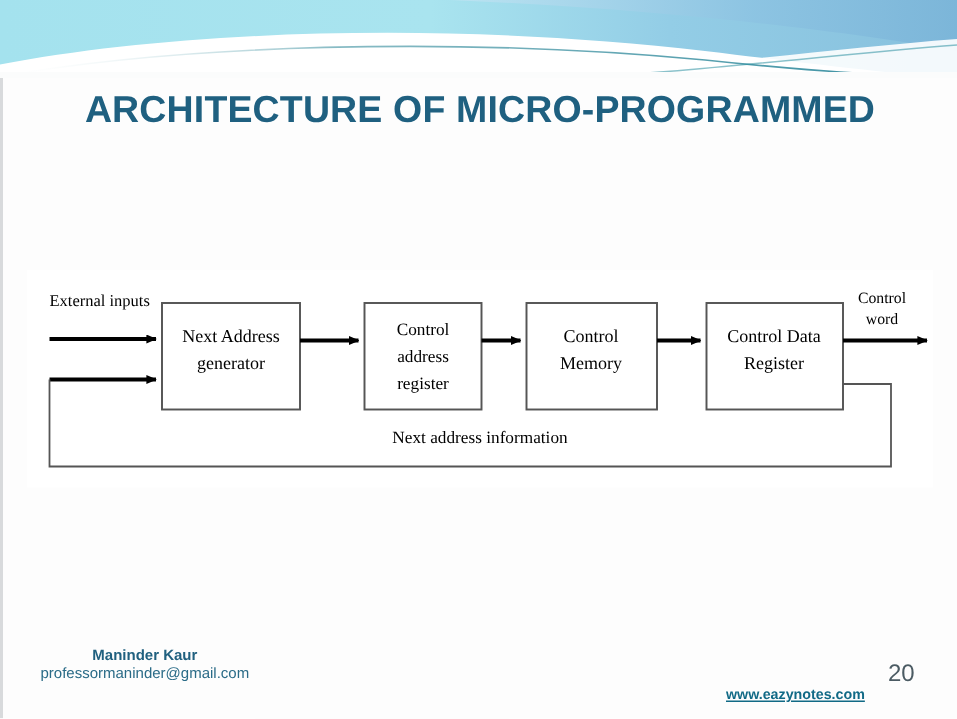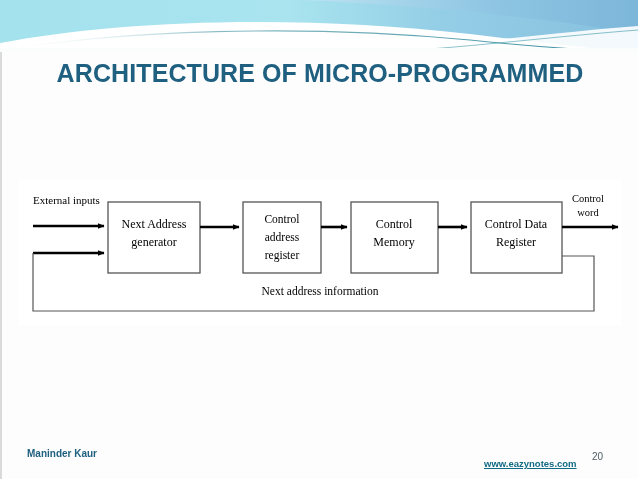--- a/index.html
+++ b/index.html
@@ -68,21 +68,21 @@
     width: 604px;
     height: 145px;
     background: #ffffff;
   }
   .diagram svg { display: block; }
 
   
   .footer-left {
     position: absolute;
     left: 27px;
-    top: 448px;
+    top: 432px;
     line-height: 12px;
     text-align: center;
   }
   .footer-name {
     color: #20607f;
     font-size: 10px;
     font-weight: bold;
   }
   .footer-email {
     color: #2a6b87;
@@ -94,23 +94,23 @@
     left: 484px;
     top: 458px;
     color: #116a86;
     font-size: 9.5px;
     font-weight: bold;
     text-decoration: underline;
   }
   .footer-page {
     position: absolute;
     left: 592px;
-    top: 451px;
+    top: 441px;
     color: #4b5b63;
-    font-size: 10px;
+    font-size: 16px;
   }
 </style>
 </head>
 <body>
 
 <div class="slide">
 
   <div class="left-edge"></div>
 
   <div class="header-band">
@@ -198,19 +198,20 @@
       <line x1="420" y1="47" x2="449" y2="47" stroke="#000000" stroke-width="2.6" marker-end="url(#arrow)"></line>
 
       <line x1="544" y1="47" x2="600" y2="47" stroke="#000000" stroke-width="2.6" marker-end="url(#arrow)"></line>
 
       <path d="M 544,76 L 576,76 L 576,131 L 15,131 L 15,73" fill="none" stroke="#555555" stroke-width="1.2"></path>
     </svg>
   </div>
 
   <div class="footer-left">
     <div class="footer-name">Maninder Kaur</div>
+    <div class="footer-email">professormaninder@gmail.com</div>
   </div>
 
   <div class="footer-site">www.eazynotes.com</div>
 
   <div class="footer-page">20</div>
 
 </div>
 
 </body></html>

